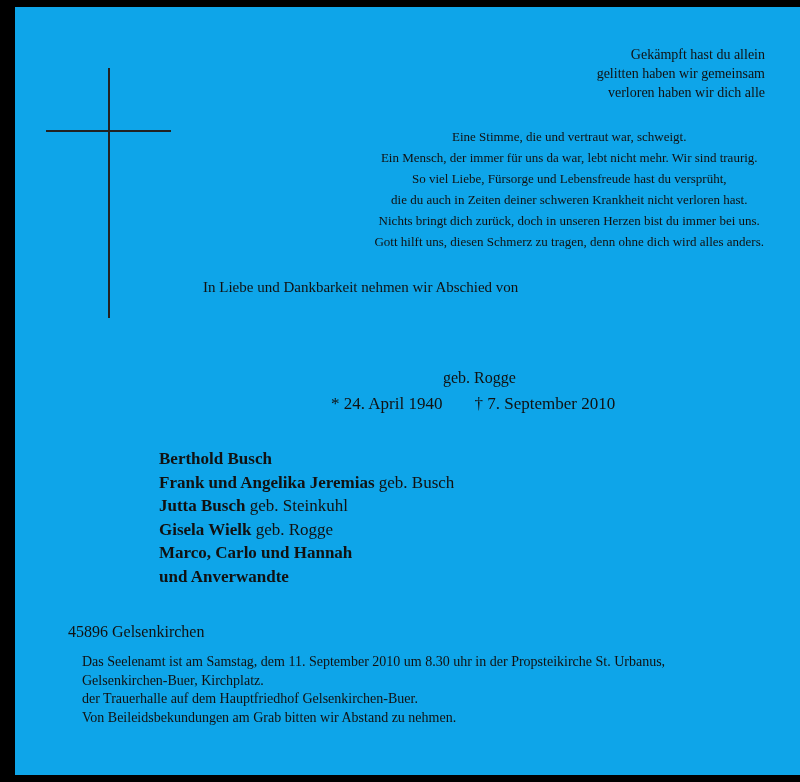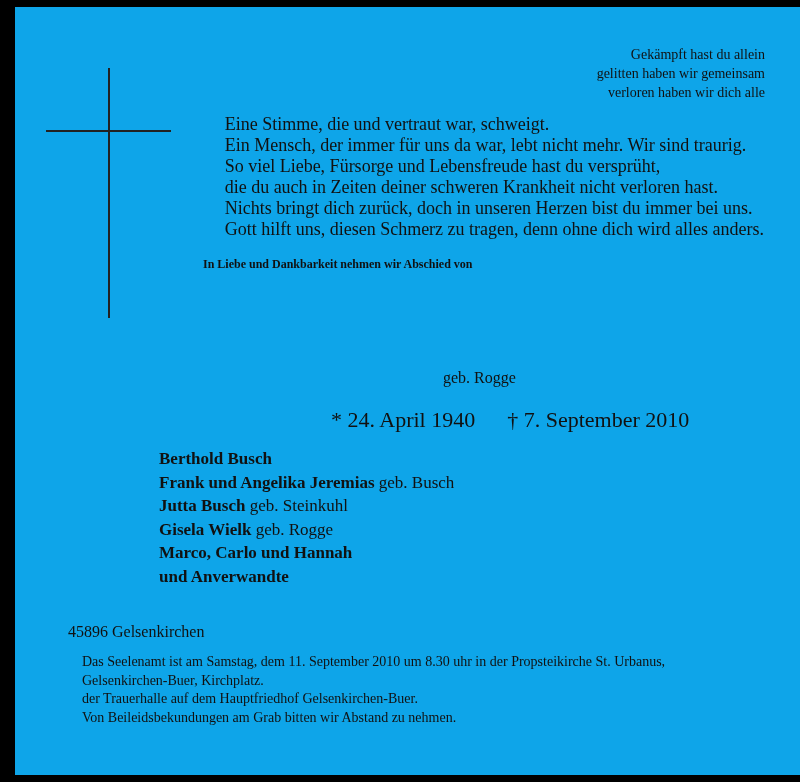--- a/index.html
+++ b/index.html
@@ -8,25 +8,25 @@
       font-family: "Liberation Serif", serif; color: #111;
     }
     .page {
       position: absolute; left: 7px; top: 7px; width: 786px; height: 768px;
       background: #0ea5e9; overflow: hidden; margin-left: 8px;
     }
     .abs { position: absolute; white-space: nowrap; }
     .motto { right: 36px; top: 38px; text-align: right; font-size: 14px; line-height: 19px; }
     .cross-v { position: absolute; left: 93px; top: 61px; width: 2px; height: 250px; background: #222; }
     .cross-h { position: absolute; left: 31px; top: 123px; width: 125px; height: 2px; background: #222; }
-    .poem { right: 37px; top: 107px; text-align: left; font-size: 18px; line-height: 21px; }
-    .intro { left: 188px; top: 250px; font-size: 12px; font-weight: bold; }
+    .poem { right: 37px; top: 119px; text-align: center; font-size: 13px; line-height: 21px; }
+    .intro { left: 188px; top: 272px; font-size: 15px; font-weight: normal; }
     .name { left: 338px; top: 300px; font-size: 52px; font-weight: bold; letter-spacing: -0.5px; line-height: 60px; }
     .nee { left: 428px; top: 362px; font-size: 16px; }
-    .dates { left: 316px; top: 400px; font-size: 22px; }
+    .dates { left: 316px; top: 387px; font-size: 17px; }
     .dates .sep { display: inline-block; width: 32px; }
     .mourners { left: 144px; top: 440px; font-size: 17px; line-height: 23.5px; }
     .mourners .b { font-weight: bold; }
     .city { left: 53px; top: 616px; font-size: 16px; }
     .details { left: 67px; top: 646px; font-size: 14px; line-height: 18.5px; width: 720px; white-space: normal; }
     .details div { white-space: nowrap; }
   </style>
 </head>
 <body>
 

